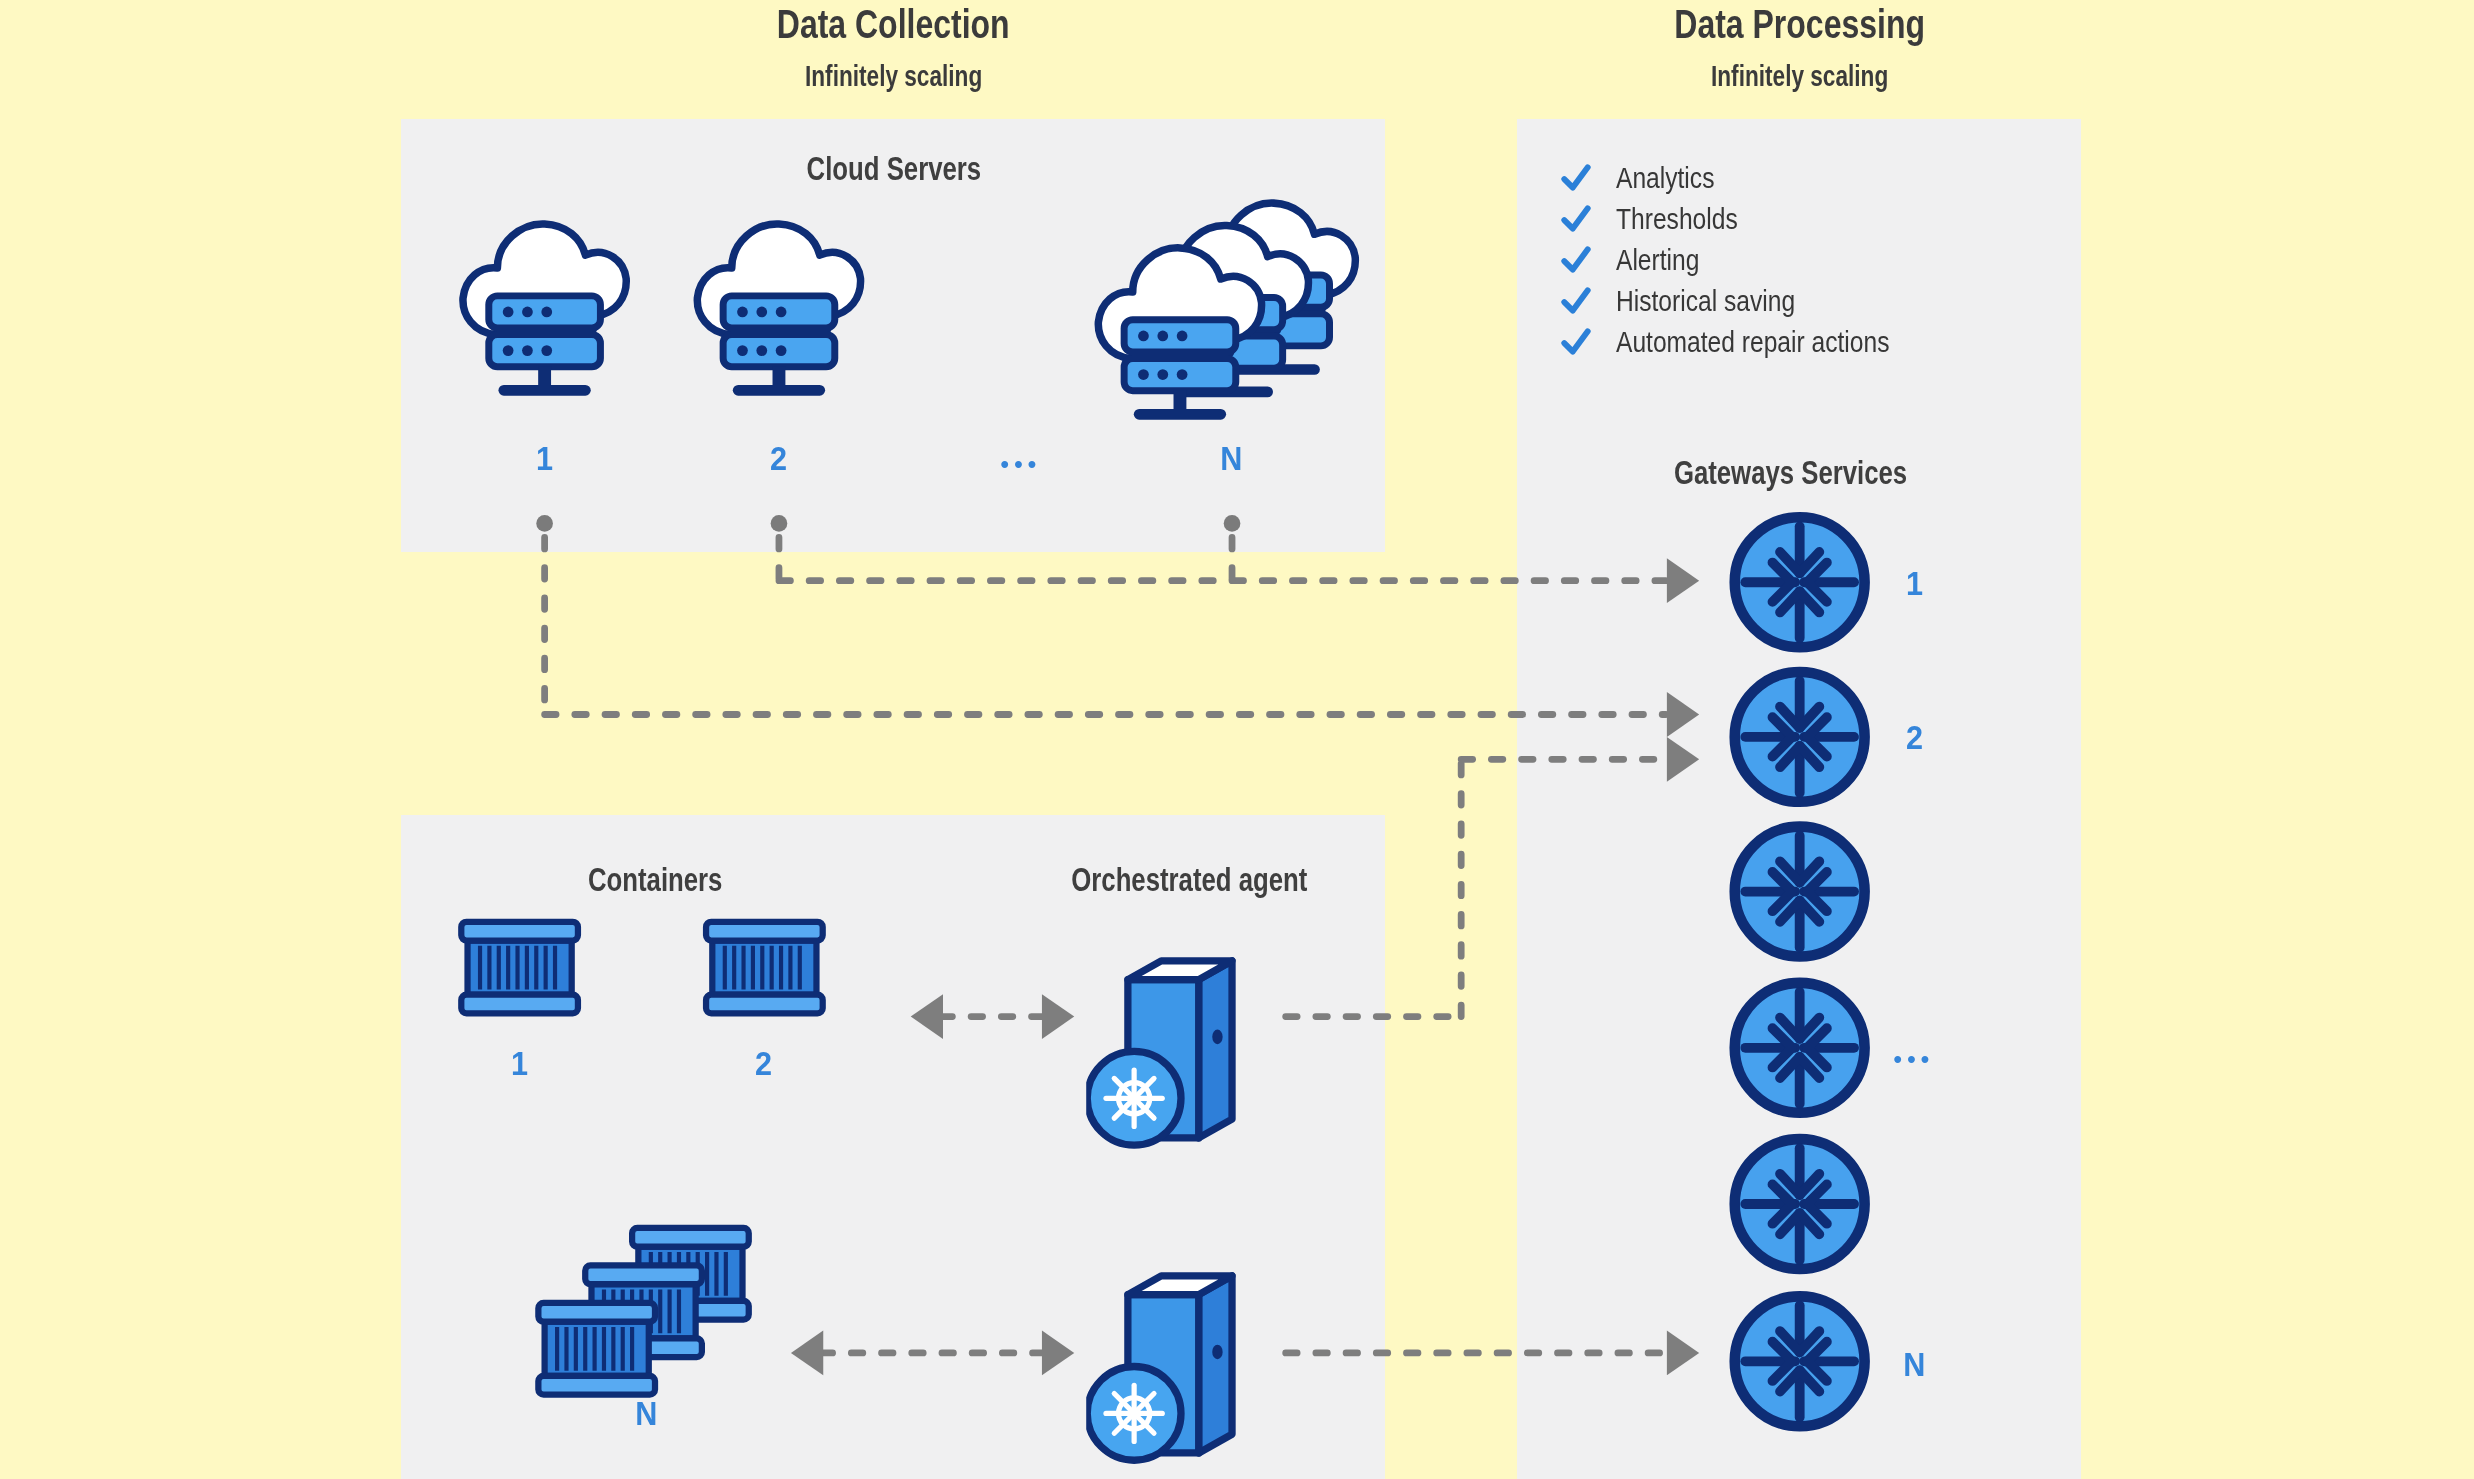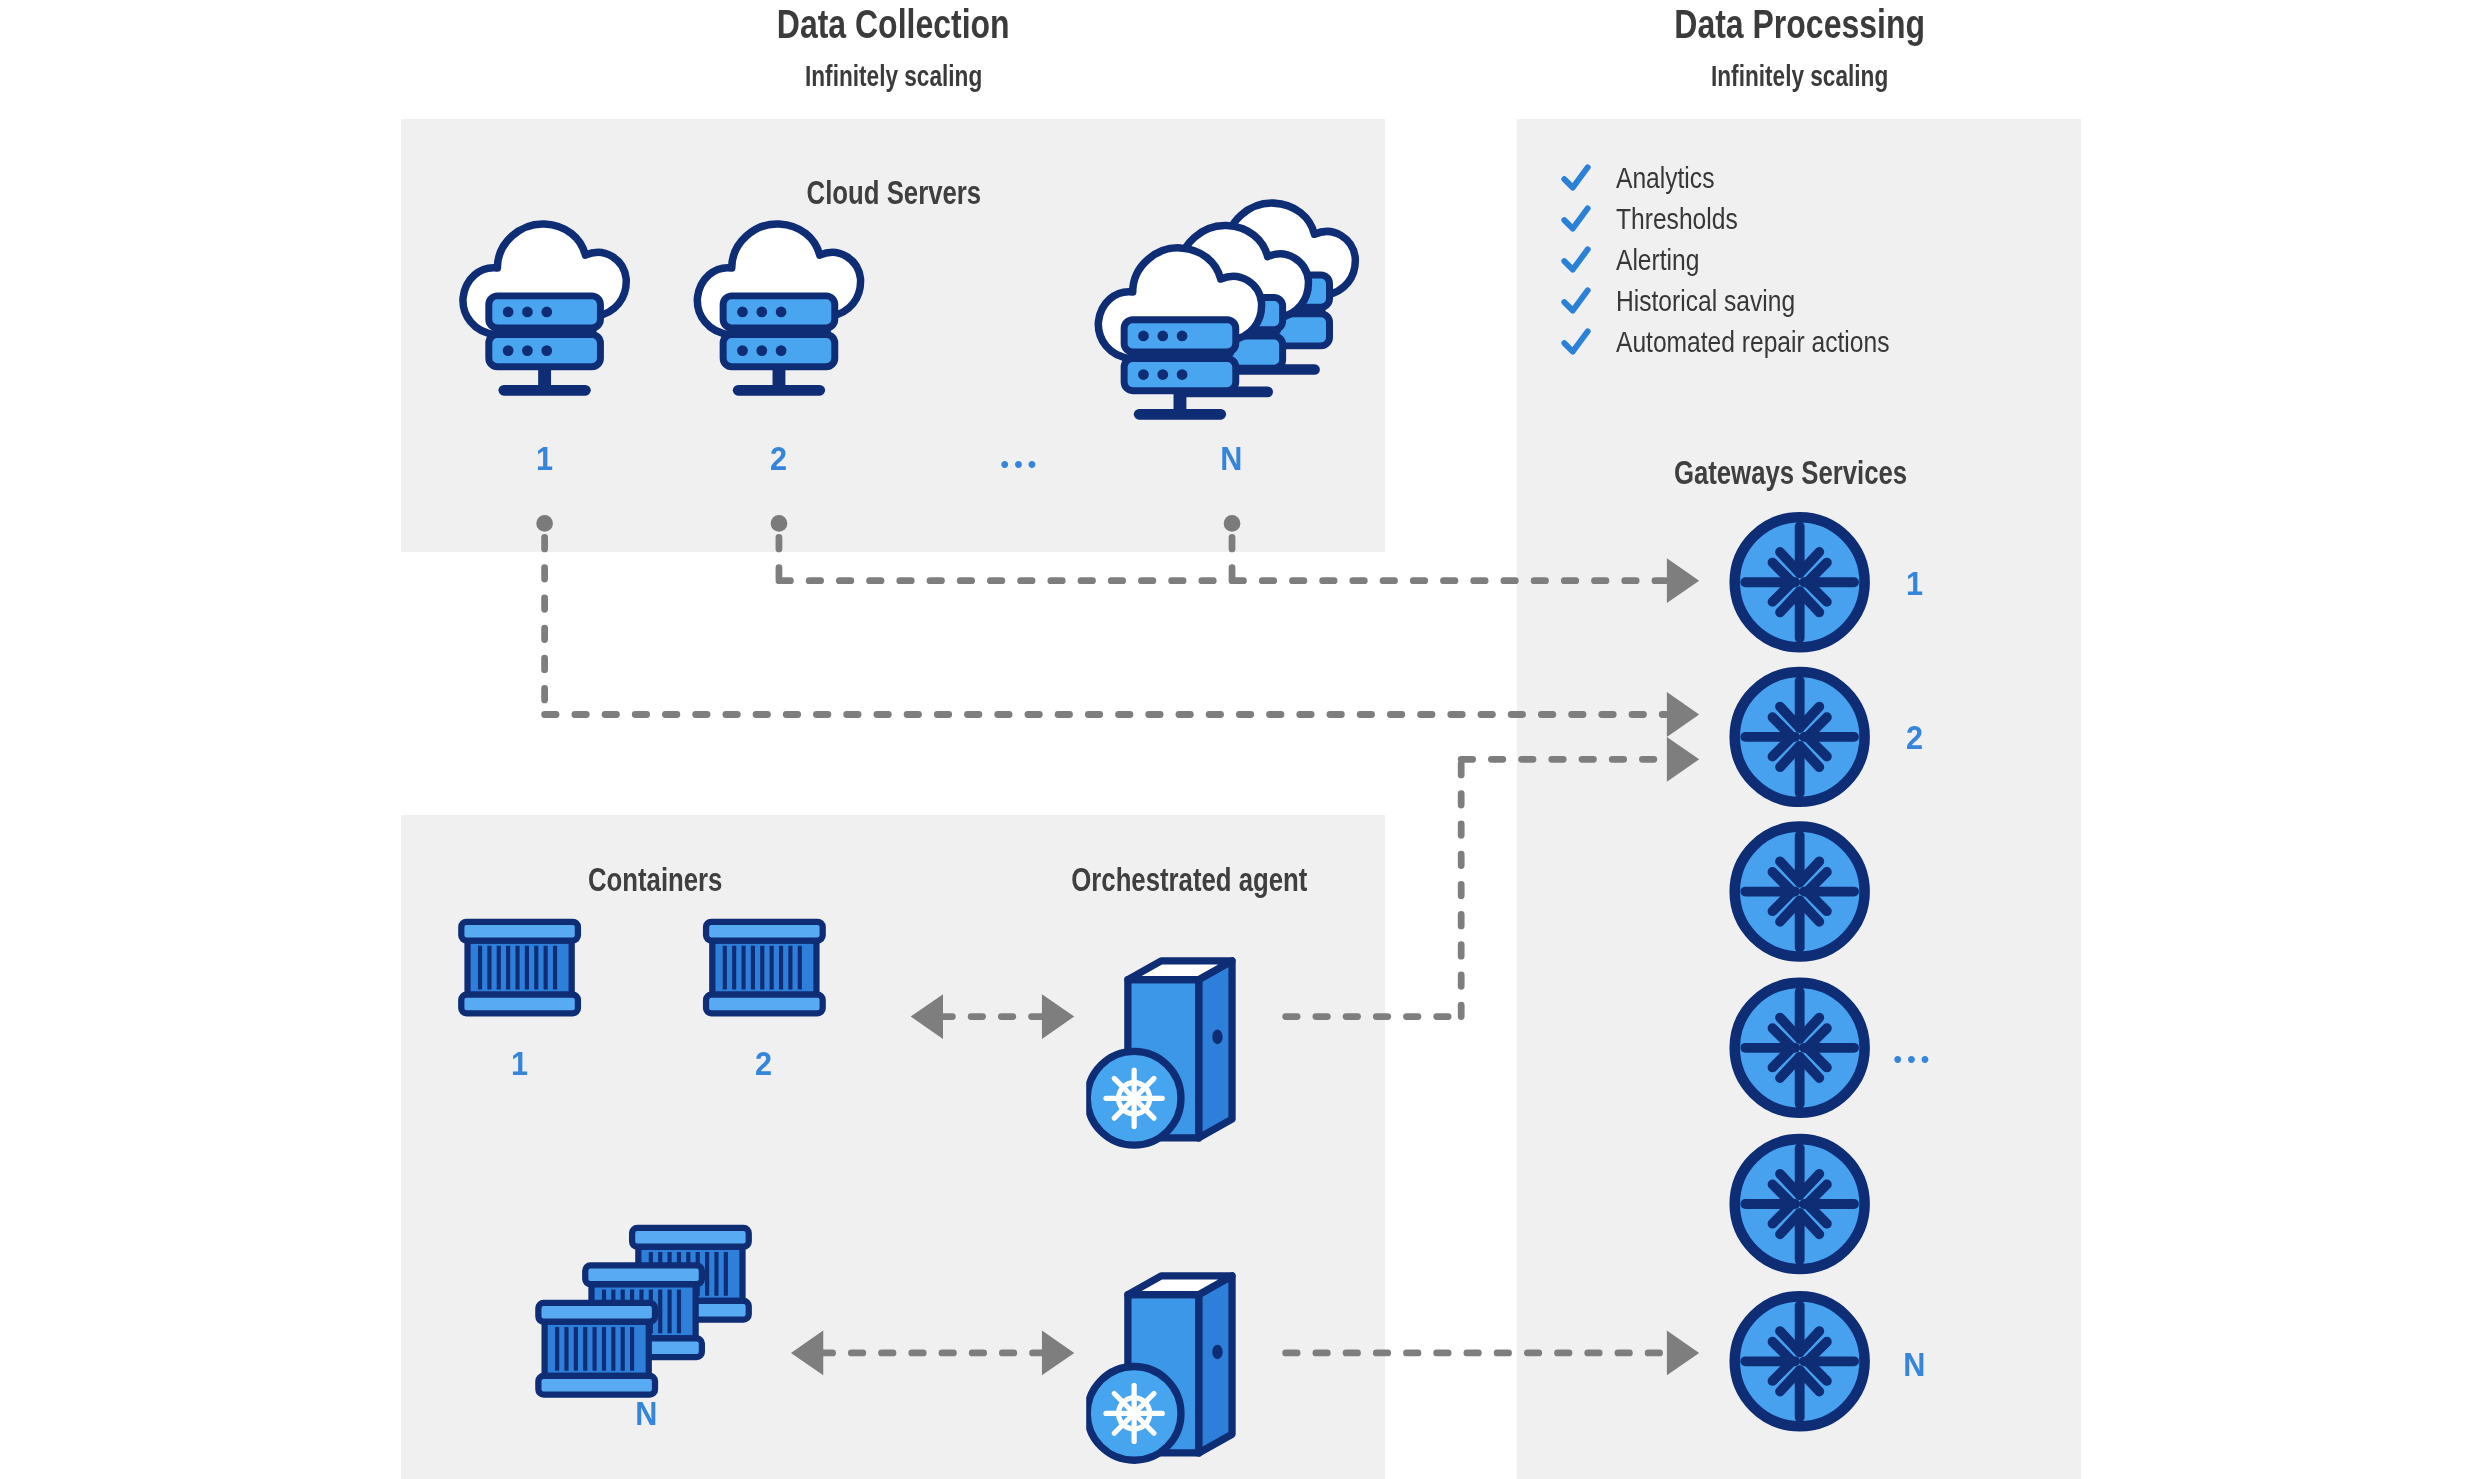--- a/index.html
+++ b/index.html
@@ -1,16 +1,16 @@
 <!DOCTYPE html>
 <html style="font-size:8.3px"><head>
 <meta charset="utf-8">
 <style>
   html,body{margin:0;padding:0;background:#000;}
-  #canvas{position:relative;width:2475px;height:1479px;background:#ffffff;overflow:hidden;
+  #canvas{position:relative;width:2475px;height:1479px;background:#fef9c3;overflow:hidden;
           font-family:"Liberation Sans",sans-serif;}
   .abs{position:absolute;}
   .panel{position:absolute;background:#f0f0f1;}
   .ctr{display:flex;align-items:center;justify-content:center;text-align:center;}
   .cx{display:inline-block;transform:scaleX(0.78);transform-origin:center;white-space:nowrap;}
   .cx2{display:inline-block;transform:scaleX(0.82);transform-origin:left center;white-space:nowrap;}
   .hdr{color:#3b3b3b;font-weight:bold;font-size:41px;}
   .hdr-sub{color:#3b3b3b;font-weight:bold;font-size:29px;}
   .ptitle{color:#3f3f3f;font-weight:bold;font-size:33px;}
   .num{color:#3585da;font-weight:bold;font-size:34px;}
@@ -159,21 +159,21 @@
     <use href="#sym-agent" x="0" y="0" width="320" height="430" transform="translate(2085,2390)"></use>
 
     <use href="#sym-gateway" width="290" height="290" transform="translate(3310,973)"></use>
     <use href="#sym-gateway" width="290" height="290" transform="translate(3310,1270)"></use>
     <use href="#sym-gateway" width="290" height="290" transform="translate(3310,1567)"></use>
     <use href="#sym-gateway" width="290" height="290" transform="translate(3310,1867)"></use>
     <use href="#sym-gateway" width="290" height="290" transform="translate(3310,2167)"></use>
     <use href="#sym-gateway" width="290" height="290" transform="translate(3310,2469)"></use>
   </svg>
 
-  <div class="abs ctr ptitle" style="left:581px;top:172px;width:625px;height:42px;">
+  <div class="abs ctr ptitle" style="left:581px;top:148px;width:625px;height:42px;">
     <span class="cx">Cloud Servers</span>
     </div>
 
   <div class="abs ctr num" style="left:503px;top:437px;width:83px;height:42px;">
       <span class="cx">1</span>
     </div>
   <div class="abs ctr num" style="left:737px;top:437px;width:83px;height:42px;">
       <span class="cx">2</span>
     </div>
   <div class="abs ctr dots" style="left:969px;top:443px;width:104px;height:42px;">

